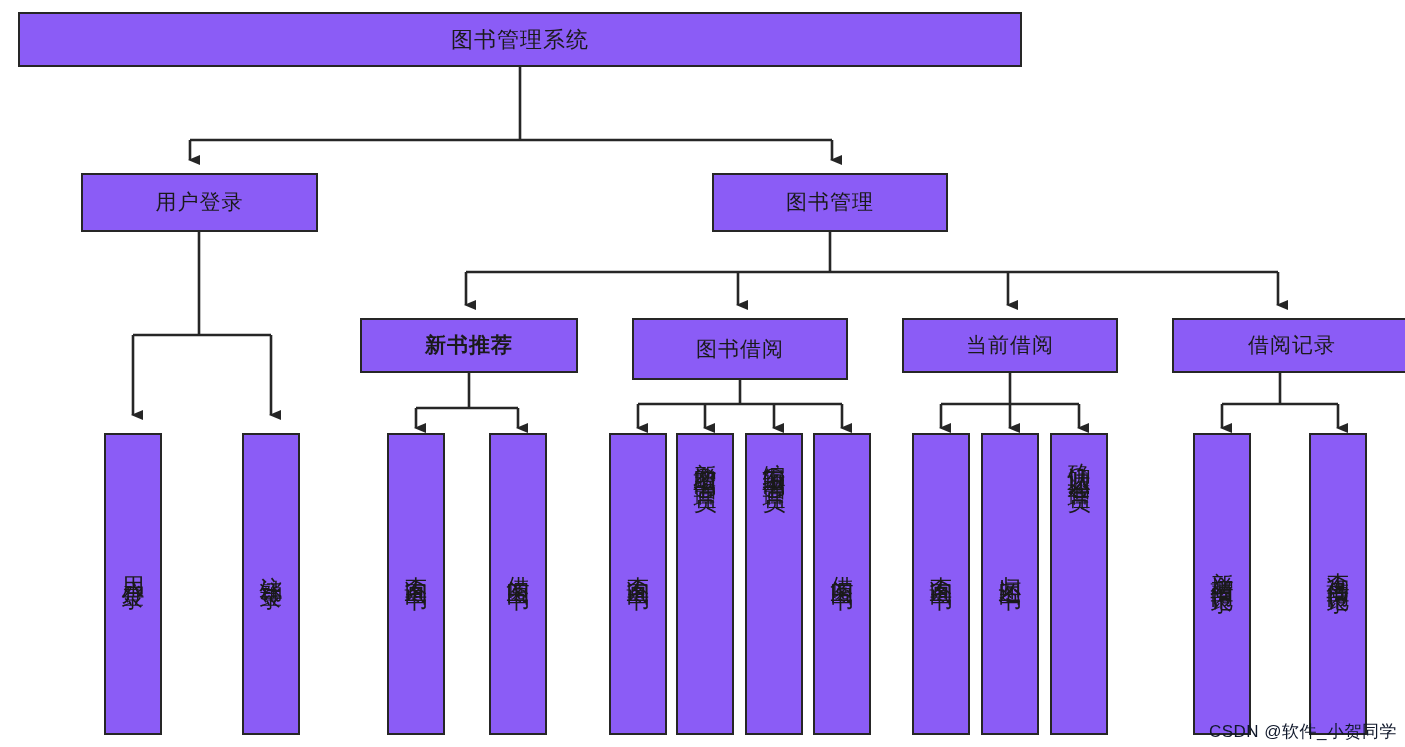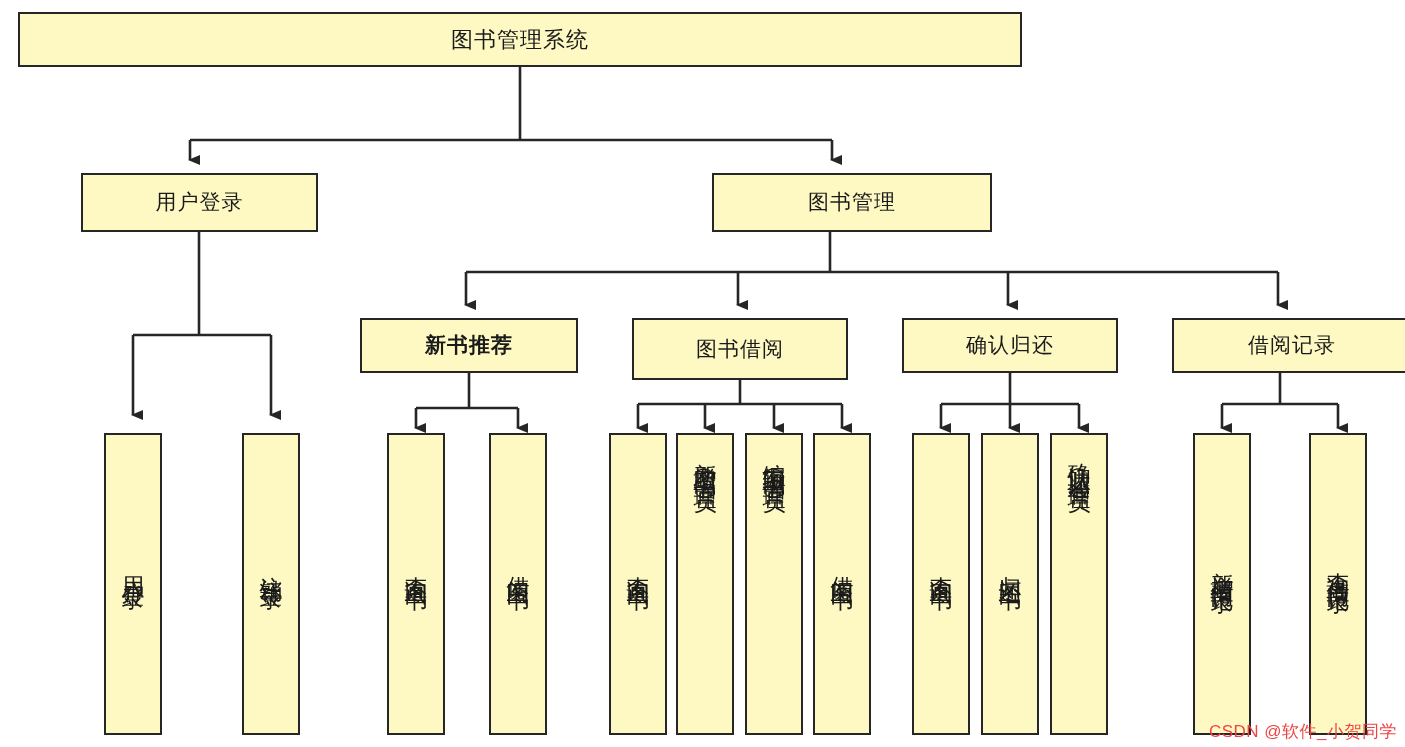--- a/index.html
+++ b/index.html
@@ -18,21 +18,21 @@
     position:absolute;
     left:0; top:0;
     width:1405px;
     height:747px;
     pointer-events:none;
   }
   .node{
     position:absolute;
     box-sizing:border-box;
     border:2.5px solid #262626;
-    background:#fef9c3;
+    background:#8b5cf6;
     display:flex;
     align-items:center;
     justify-content:center;
     text-align:left;
   }
   .node.root{
     border-width:2.5px;
   }
   .node .lbl{
     font-size:21px;
@@ -67,21 +67,21 @@
   }
   .node.leaf.short .lbl{
     transform:translateY(-18px);
   }
 
   .watermark{
     position:absolute;
     right:8px;
     bottom:4px;
     font-size:17px;
-    color:#ef4444;
+    color:#0f172a;
     letter-spacing:0.5px;
     white-space:nowrap;
     user-select:none;
   }
 </style>
 </head>
 <body>
 
 <div id="canvas">
 
@@ -135,32 +135,32 @@
     </g>
   </svg>
 
   <div class="node root" style="left:18px; top:12px; width:1004px; height:55px;">
     <span class="lbl">图书管理系统</span>
   </div>
 
   <div class="node lvl2" style="left:81px; top:173px; width:237px; height:59px;">
     <span class="lbl">用户登录</span>
   </div>
-  <div class="node lvl2" style="left:712px; top:173px; width:280px; height:59px;">
+  <div class="node lvl2" style="left:712px; top:173px; width:236px; height:59px;">
     <span class="lbl">图书管理</span>
   </div>
 
   <div class="node lvl2" style="left:360px; top:318px; width:218px; height:55px;font-weight:bold;">
     <span class="lbl">新书推荐</span>
   </div>
   <div class="node lvl2" style="left:632px; top:318px; width:216px; height:62px;">
     <span class="lbl">图书借阅</span>
   </div>
   <div class="node lvl2" style="left:902px; top:318px; width:216px; height:55px;">
-    <span class="lbl">确认归还</span>
+    <span class="lbl">当前借阅</span>
   </div>
   <div class="node lvl2" style="left:1172px; top:318px; width:240px; height:55px;">
     <span class="lbl">借阅记录</span>
   </div>
 
   <div class="node leaf short" style="left:104px; top:433px; width:58px; height:302px;">
     <span class="lbl">用户登录</span>
   </div>
   <div class="node leaf short" style="left:242px; top:433px; width:58px; height:302px;">
     <span class="lbl">注销登录</span>

